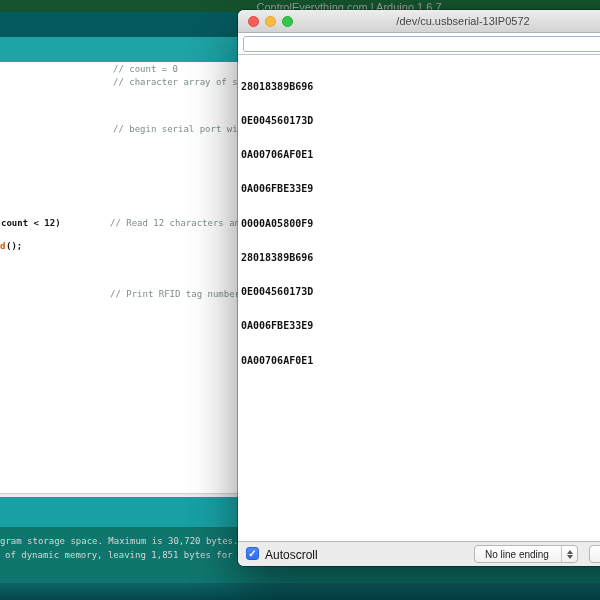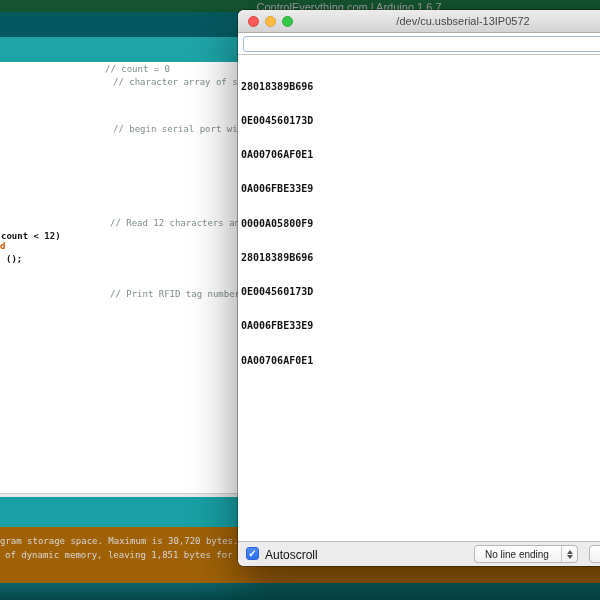--- a/index.html
+++ b/index.html
@@ -14,25 +14,25 @@
   #ide{position:absolute;left:0;top:0;width:600px;height:600px;}
   #ide-titlebar{position:absolute;left:0;top:0;width:600px;height:12px;background:#14532d;overflow:hidden;}
   #ide-title{position:absolute;left:0;top:1px;width:698px;text-align:center;
     font-size:11px;color:#9a9a9a;}
   #ide-toolbar{position:absolute;left:0;top:12px;width:600px;height:25px;background:#055a5f;}
   #ide-tabbar{position:absolute;left:0;top:37px;width:600px;height:25px;background:#1ea3a6;}
   #editor{position:absolute;left:0;top:62px;width:600px;height:431px;background:#ffffff;overflow:hidden;
     font-size:9px;line-height:10px;white-space:pre;}
   .frag{position:absolute;}
   .frag.comment{color:#7e8c8d;}
-  .frag.code{color:#111111;font-weight:bold;margin-top:13px;}
+  .frag.code{color:#111111;font-weight:bold;}
   .frag.func{color:#d35400;font-weight:bold;}
   #editor-hscroll{position:absolute;left:0;top:493px;width:600px;height:4px;background:#eaeaea;border-top:1px solid #d0d0d0;box-sizing:border-box;}
   #ide-statusbar{position:absolute;left:0;top:497px;width:600px;height:30px;background:#18a0a4;}
-  #console{position:absolute;left:0;top:527px;width:600px;height:56px;background:#a16207;overflow:hidden;
+  #console{position:absolute;left:0;top:527px;width:600px;height:56px;background:#0f766e;overflow:hidden;
     font-size:9px;color:#d6d6d6;white-space:pre;}
   .console-line{position:absolute;}
   #ide-bottombar{position:absolute;left:0;top:583px;width:600px;height:17px;
     background:linear-gradient(to bottom,#0d6468,#04474b);}
 
   
   #serial-window{position:absolute;left:238px;top:10px;width:450px;height:556px;
     background:#ffffff;border-radius:6px;
     box-shadow:0 0 0 1px rgba(0,0,0,0.30), 0 22px 48px rgba(0,0,0,0.45);}
   #sm-titlebar{position:absolute;left:0;top:0;width:100%;height:23px;
@@ -73,21 +73,21 @@
 <body>
 
 <div id="ide">
   <div id="ide-titlebar">
     <div id="ide-title">ControlEverything.com | Arduino 1.6.7</div>
   </div>
   <div id="ide-toolbar"></div>
   <div id="ide-tabbar"></div>
 
   <div id="editor" class="mono">
-    <span class="frag comment" style="left:105px;top:2px;">// count = 0</span>
+    <span class="frag comment" style="left:113px;top:2px;">// count = 0</span>
     <span class="frag comment" style="left:113px;top:15px;">// character array of si</span>
     <span class="frag comment" style="left:113px;top:62px;">// begin serial port wit</span>
     <span class="frag code" style="left:1px;top:156px;">count &lt; 12)</span>
     <span class="frag comment" style="left:110px;top:156px;">// Read 12 characters and</span>
     <span class="frag func" style="left:0px;top:179px;">d</span>
     <span class="frag code" style="left:6px;top:179px;">();</span>
     <span class="frag comment" style="left:110px;top:227px;">// Print RFID tag number</span>
   </div>
 
   <div id="editor-hscroll"></div>

